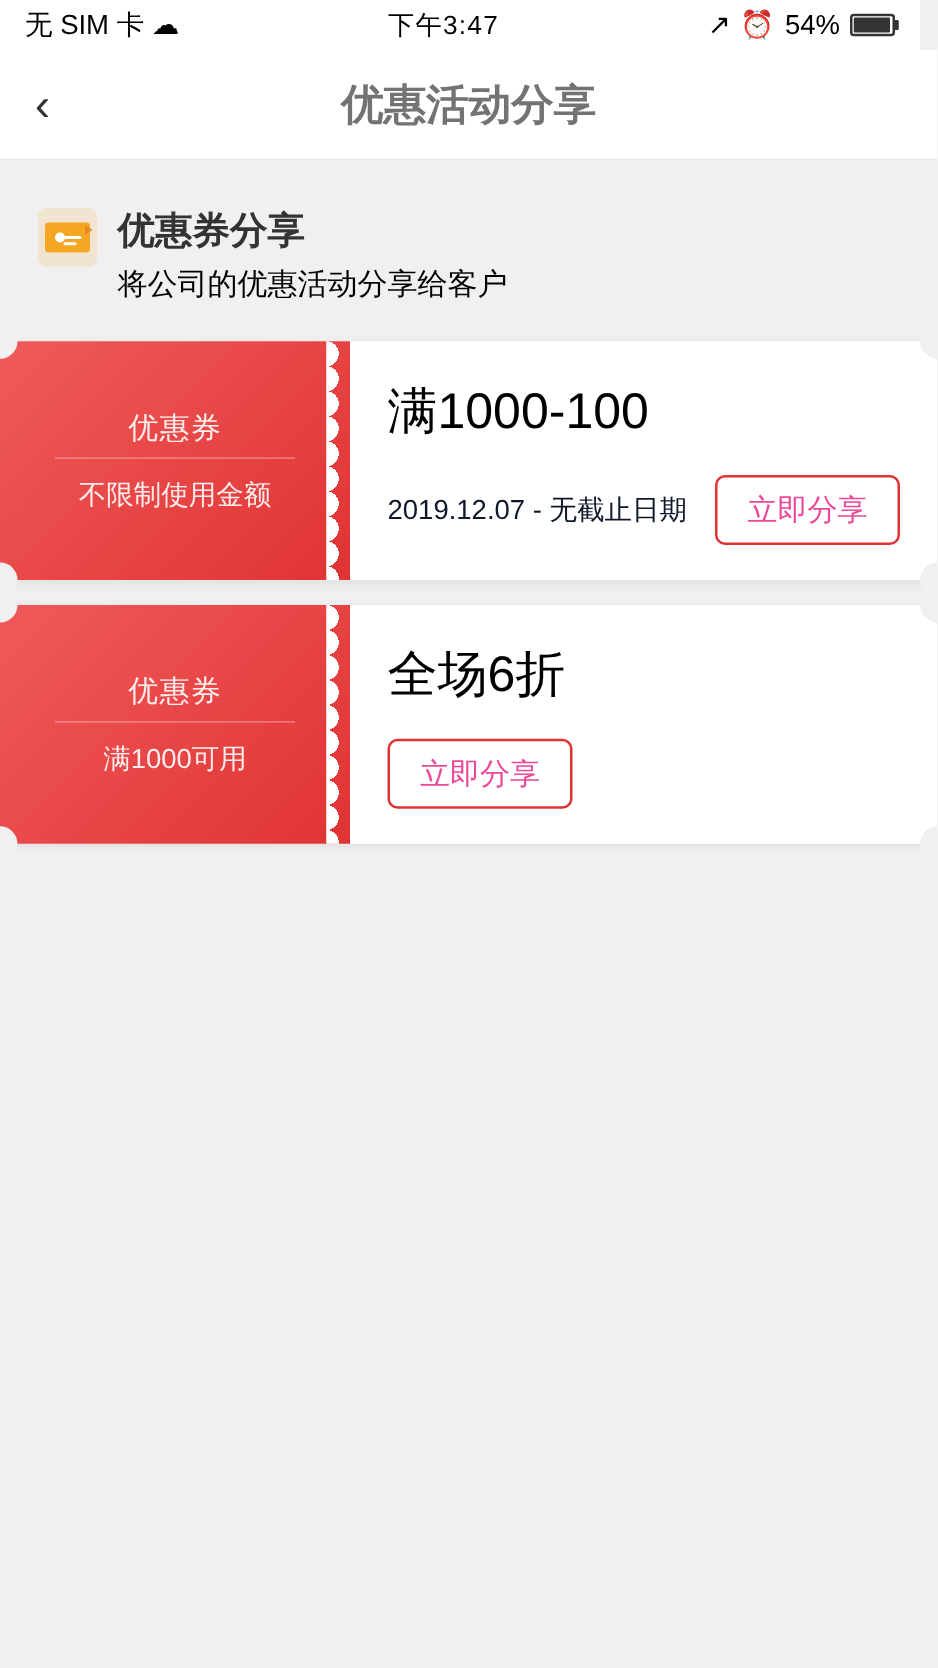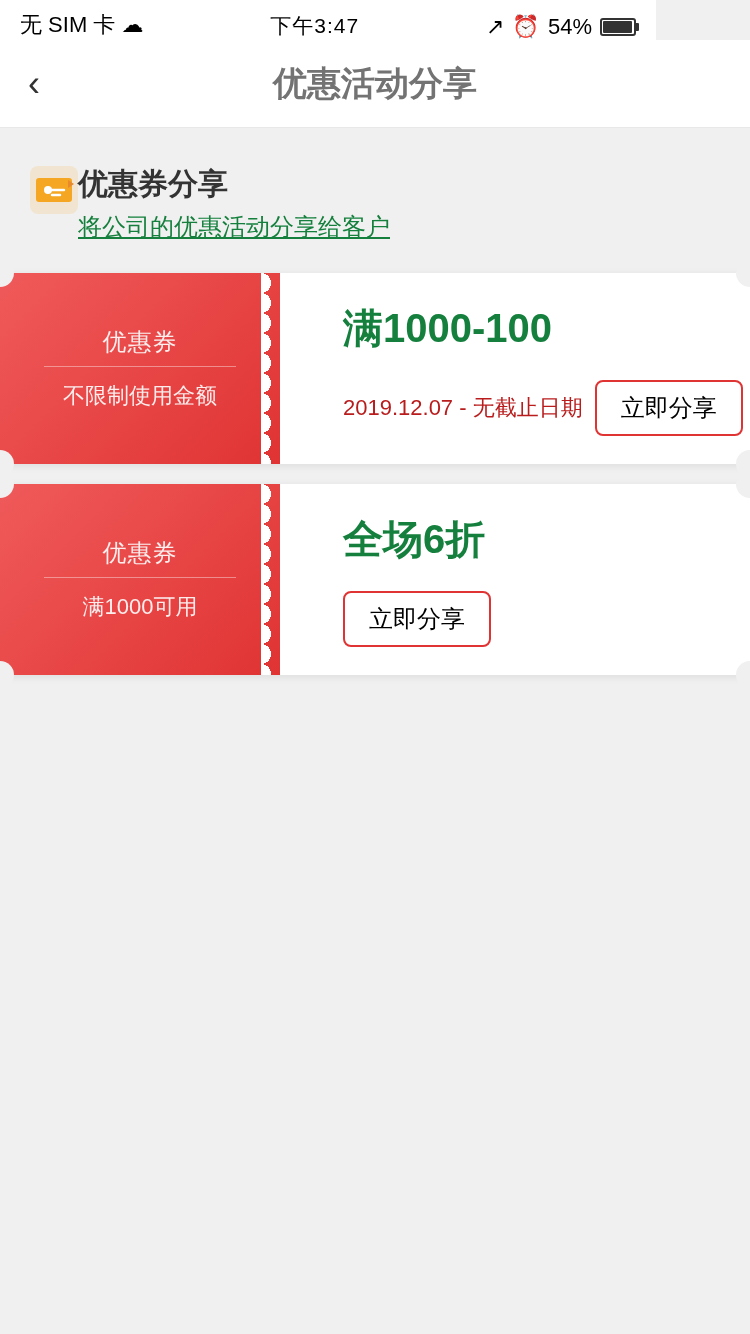--- a/index.html
+++ b/index.html
@@ -8,25 +8,25 @@
     body {
       width: 750px;
       min-height: 1334px;
       background: #f0f0f0;
       font-family: -apple-system, "PingFang SC", "Helvetica Neue", sans-serif;
       overflow-x: hidden;
     }
 
     
     .status-bar {
-      width: 656px;
+      width: 736px;
       height: 40px;
       background: #fff;
       display: flex;
-      align-items: flex-end;
+      align-items: center;
       justify-content: space-between;
       padding: 0 20px;
       font-size: 24px;
       font-weight: 500;
     }
     .status-left {
       display: flex;
       align-items: center;
       gap: 8px;
       font-size: 22px;
@@ -94,55 +94,53 @@
       font-weight: 700;
       color: #737373;
     }
 
     
     .section-header {
       background: #f0f0f0;
       padding: 36px 30px 20px 30px;
       display: flex;
       align-items: flex-start;
-      gap: 0;
+      gap: 16px;
     }
     .section-icon {
       width: 48px;
       height: 48px;
       flex-shrink: 0;
       margin-top: 2px;
     }
     .section-text {}
     .section-title {
       font-size: 30px;
       font-weight: 600;
       color: #333;
       margin-bottom: 6px;
     }
     .section-subtitle {
       font-size: 24px;
-      color: #15803d;
-      text-decoration: underline;
+      color: #000000;
     }
 
     
     .coupons-list {
       background: #f0f0f0;
       padding: 10px 0 20px 0;
     }
 
     .coupon-card {
       background: #fff;
       margin: 0 0 20px 0;
       display: flex;
       overflow: visible;
       position: relative;
       box-shadow: 0 2px 8px rgba(0,0,0,0.08);
-      gap: 33px;
     }
 
     
     .coupon-left {
       width: 280px;
       background: linear-gradient(135deg, #f05a5a, #e03333);
       color: #fff;
       display: flex;
       flex-direction: column;
       align-items: center;
@@ -230,39 +228,39 @@
     
     .coupon-right {
       flex: 1;
       display: flex;
       flex-direction: column;
       justify-content: center;
       padding: 28px 30px;
     }
     .coupon-name {
       font-size: 40px;
-      font-weight: 700;
-      color: #15803d;
+      font-weight: 400;
+      color: #000000;
       margin-bottom: 24px;
     }
     .coupon-date-row {
       display: flex;
       align-items: center;
       justify-content: space-between;
       gap: 12px;
     }
     .coupon-date {
       font-size: 22px;
-      color: #b91c1c;
+      color: #0f172a;
       flex-shrink: 0;
     }
     .share-btn {
       border: 2px solid #e03333;
       border-radius: 8px;
-      color: #000000;
+      color: #ec4899;
       background: #fff;
       font-size: 24px;
       padding: 10px 24px;
       cursor: pointer;
       white-space: nowrap;
       flex-shrink: 0;
     }
 
     
     .page-bg {

